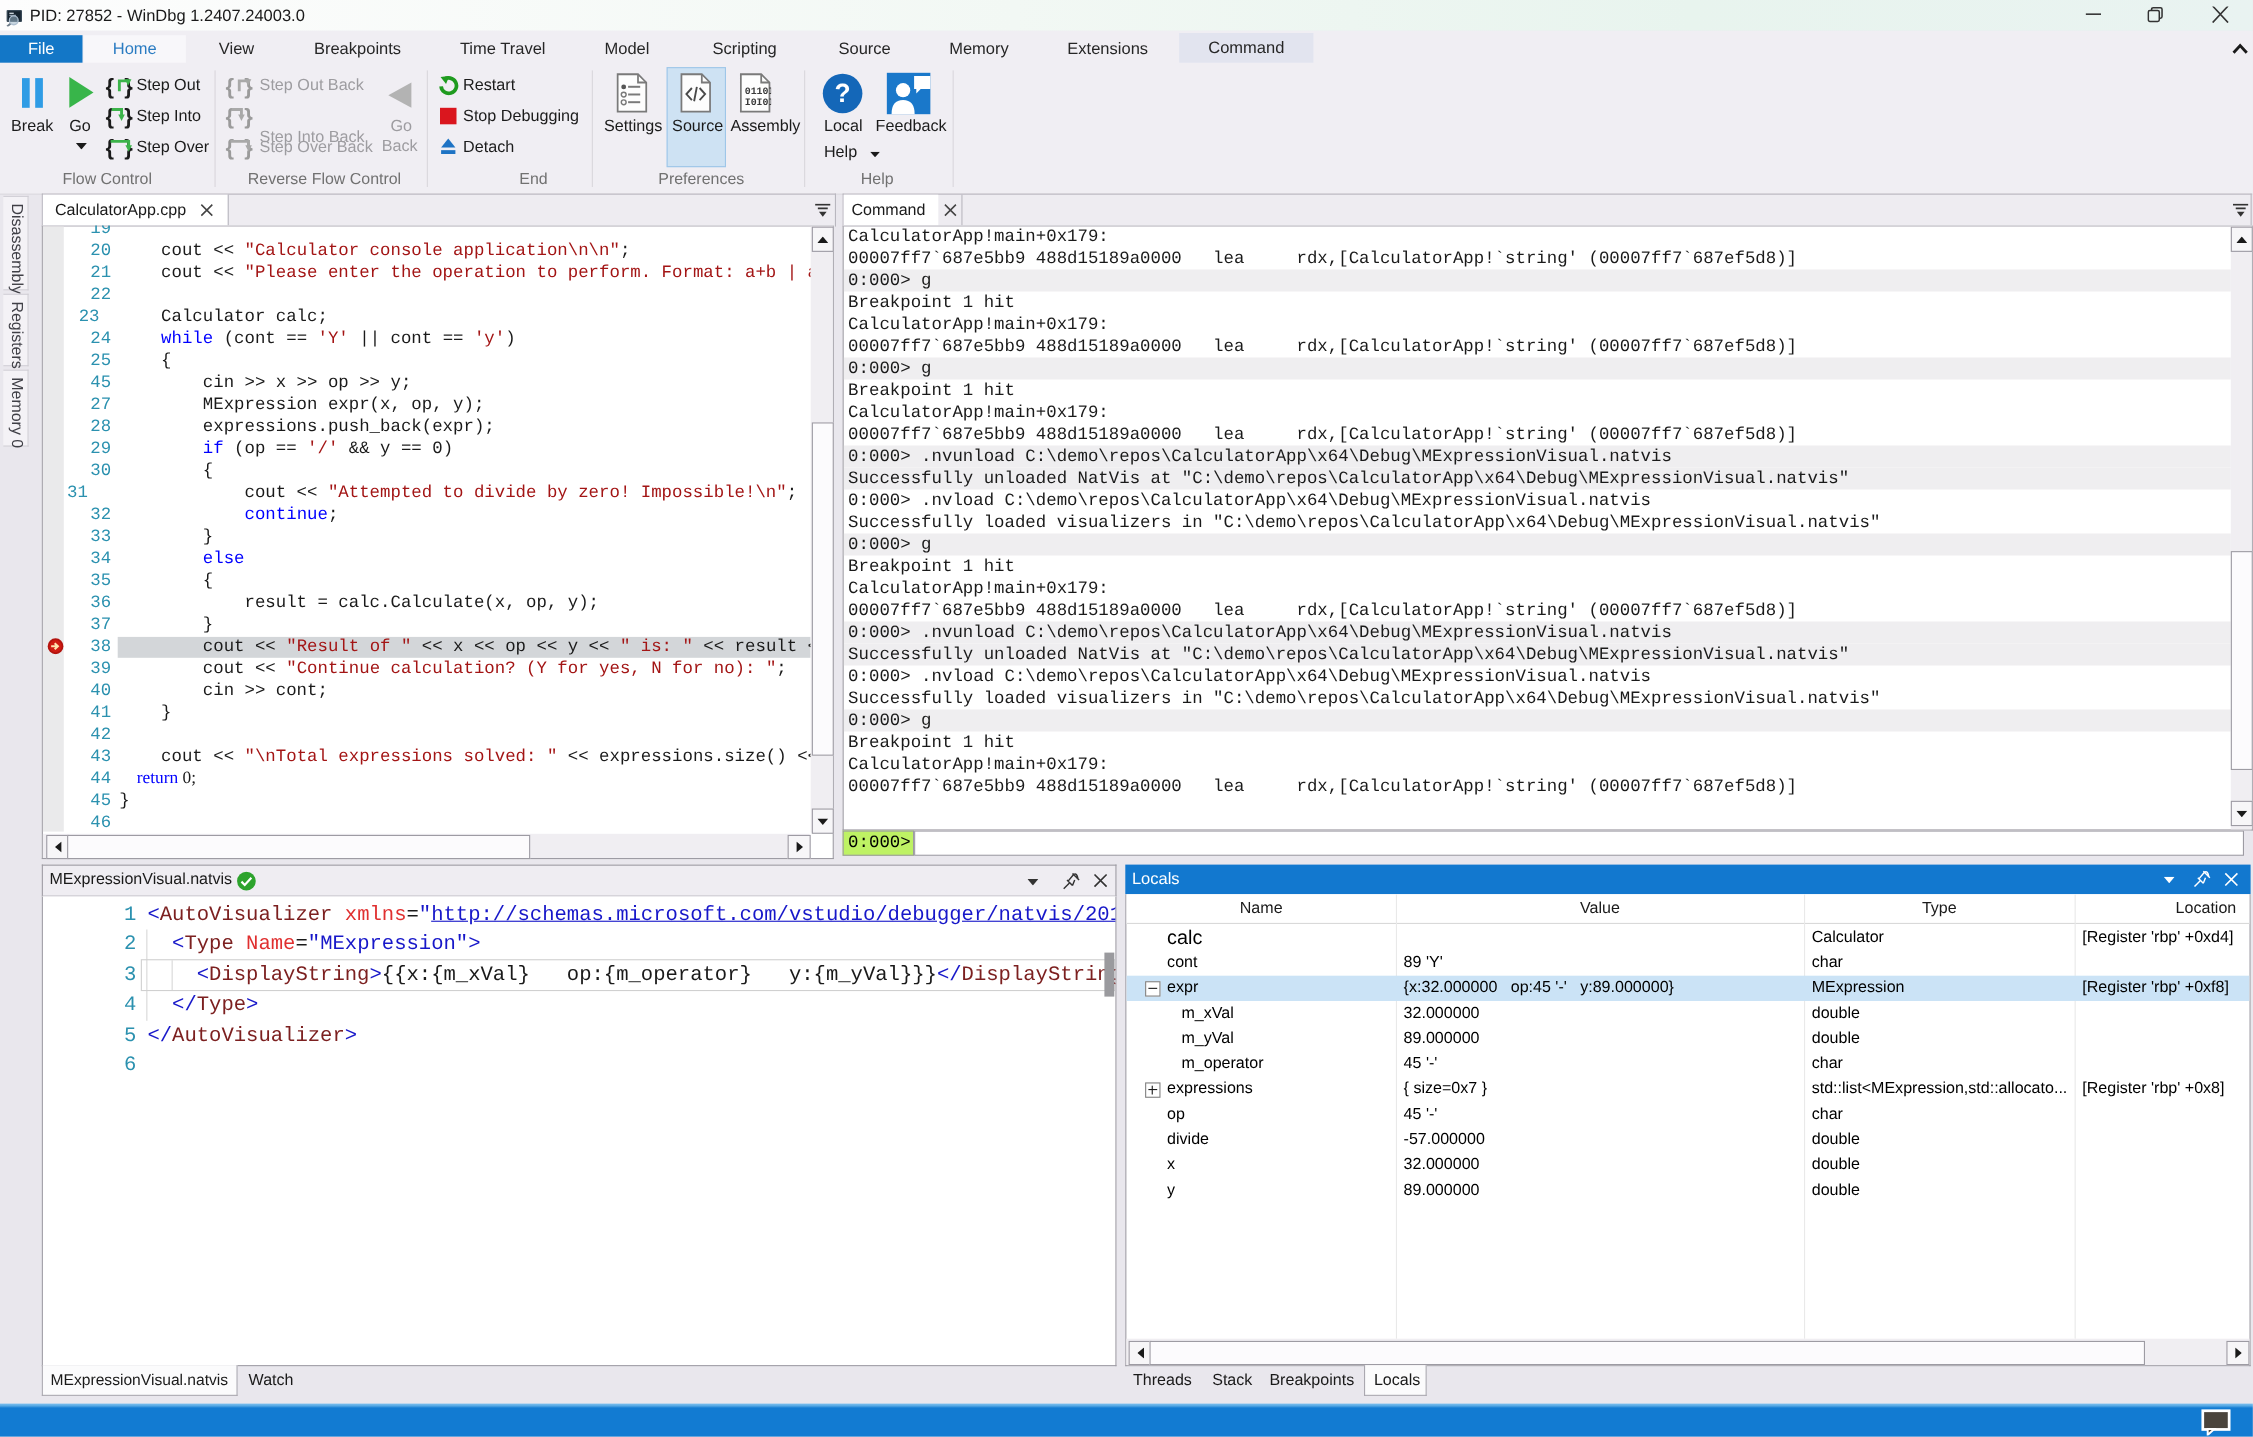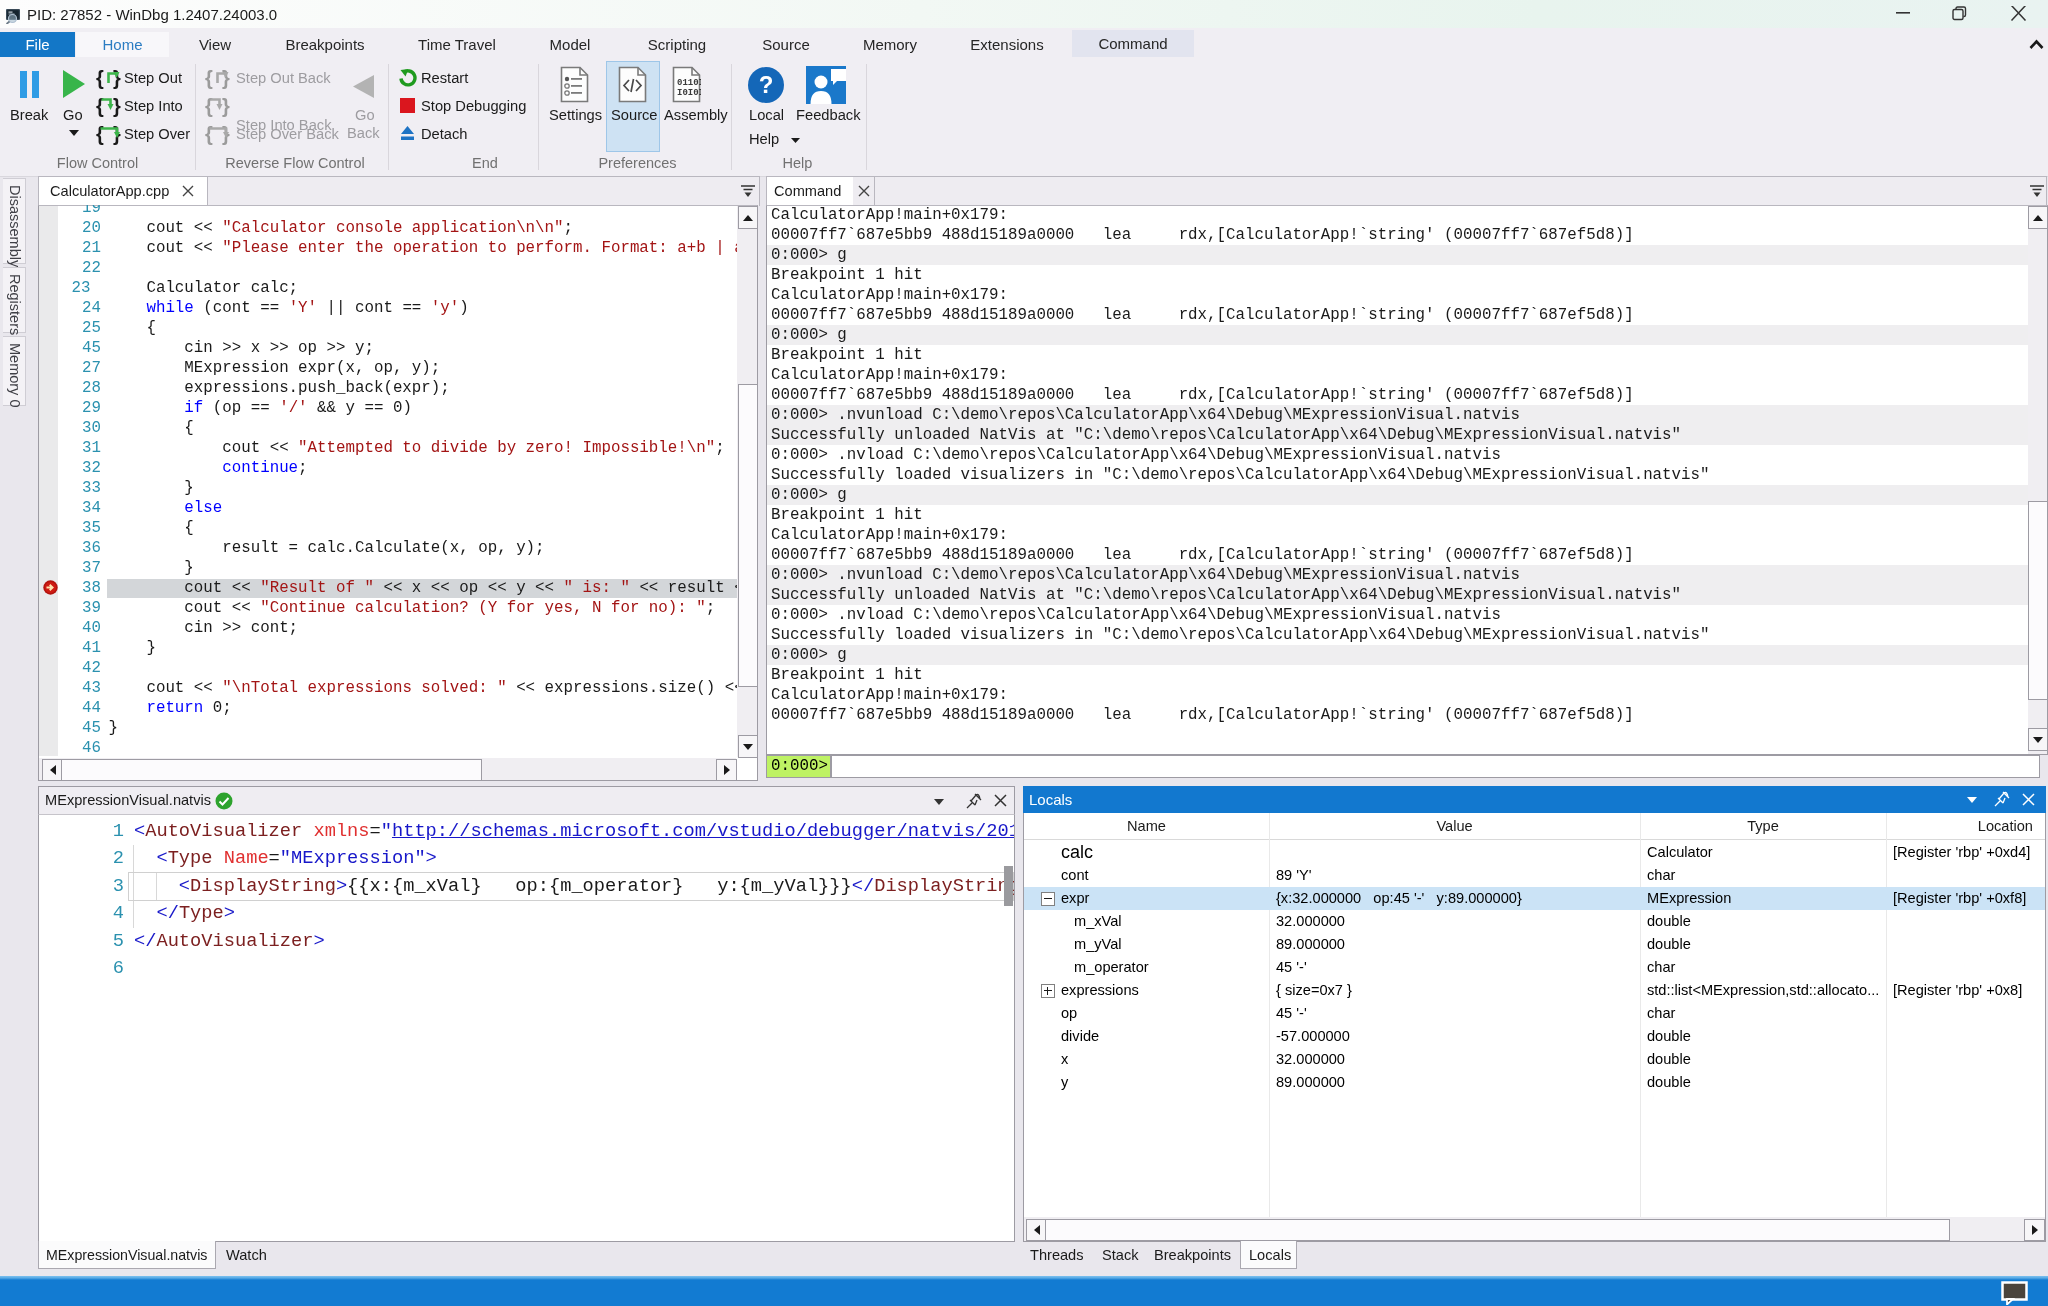--- a/index.html
+++ b/index.html
@@ -239,40 +239,40 @@
         <div class="codeline"><span class="abs ln" style="left:22px;top:33px;width:40px;text-align:right;">21</span><span class="abs" style="left:69.5px;top:33px;color:#1a1a1a;">    cout &lt;&lt; <span class="str">"Please enter the operation to perform. Format: a+b | a-b | a*b | a/b\n"</span>;</span></div>
         <div class="codeline"><span class="abs ln" style="left:22px;top:53px;width:40px;text-align:right;">22</span><span class="abs" style="left:69.5px;top:53px;color:#1a1a1a;"></span></div>
         <div class="codeline"><span class="abs ln" style="left:22px;top:73px;width:40px;text-align:center;">23</span><span class="abs" style="left:69.5px;top:73px;color:#1a1a1a;">    Calculator calc;</span></div>
         <div class="codeline"><span class="abs ln" style="left:22px;top:93px;width:40px;text-align:right;">24</span><span class="abs" style="left:69.5px;top:93px;color:#1a1a1a;">    <span class="kw">while</span> (cont == <span class="str">'Y'</span> || cont == <span class="str">'y'</span>)</span></div>
         <div class="codeline"><span class="abs ln" style="left:22px;top:113px;width:40px;text-align:right;">25</span><span class="abs" style="left:69.5px;top:113px;color:#1a1a1a;">    {</span></div>
         <div class="codeline"><span class="abs ln" style="left:22px;top:133px;width:40px;text-align:right;">45</span><span class="abs" style="left:69.5px;top:133px;color:#1a1a1a;">        cin &gt;&gt; x &gt;&gt; op &gt;&gt; y;</span></div>
         <div class="codeline"><span class="abs ln" style="left:22px;top:153px;width:40px;text-align:right;">27</span><span class="abs" style="left:69.5px;top:153px;color:#1a1a1a;">        MExpression expr(x, op, y);</span></div>
         <div class="codeline"><span class="abs ln" style="left:22px;top:173px;width:40px;text-align:right;">28</span><span class="abs" style="left:69.5px;top:173px;color:#1a1a1a;">        expressions.push_back(expr);</span></div>
         <div class="codeline"><span class="abs ln" style="left:22px;top:193px;width:40px;text-align:right;">29</span><span class="abs" style="left:69.5px;top:193px;color:#1a1a1a;">        <span class="kw">if</span> (op == <span class="str">'/'</span> &amp;&amp; y == 0)</span></div>
         <div class="codeline"><span class="abs ln" style="left:22px;top:213px;width:40px;text-align:right;">30</span><span class="abs" style="left:69.5px;top:213px;color:#1a1a1a;">        {</span></div>
-        <div class="codeline"><span class="abs ln" style="left:22px;top:233px;width:40px;text-align:right;">31</span><span class="abs" style="left:69.5px;top:233px;color:#1a1a1a;">            cout &lt;&lt; <span class="str">"Attempted to divide by zero! Impossible!\n"</span>;</span></div>
+        <div class="codeline"><span class="abs ln" style="left:22px;top:233px;width:40px;">31</span><span class="abs" style="left:69.5px;top:233px;color:#1a1a1a;">            cout &lt;&lt; <span class="str">"Attempted to divide by zero! Impossible!\n"</span>;</span></div>
         <div class="codeline"><span class="abs ln" style="left:22px;top:253px;width:40px;text-align:right;">32</span><span class="abs" style="left:69.5px;top:253px;color:#1a1a1a;">            <span class="kw">continue</span>;</span></div>
         <div class="codeline"><span class="abs ln" style="left:22px;top:273px;width:40px;text-align:right;">33</span><span class="abs" style="left:69.5px;top:273px;color:#1a1a1a;">        }</span></div>
         <div class="codeline"><span class="abs ln" style="left:22px;top:293px;width:40px;text-align:right;">34</span><span class="abs" style="left:69.5px;top:293px;color:#1a1a1a;">        <span class="kw">else</span></span></div>
         <div class="codeline"><span class="abs ln" style="left:22px;top:313px;width:40px;text-align:right;">35</span><span class="abs" style="left:69.5px;top:313px;color:#1a1a1a;">        {</span></div>
         <div class="codeline"><span class="abs ln" style="left:22px;top:333px;width:40px;text-align:right;">36</span><span class="abs" style="left:69.5px;top:333px;color:#1a1a1a;">            result = calc.Calculate(x, op, y);</span></div>
         <div class="codeline"><span class="abs ln" style="left:22px;top:353px;width:40px;text-align:right;">37</span><span class="abs" style="left:69.5px;top:353px;color:#1a1a1a;">        }</span></div>
         <div class="abs" style="left:68px;top:374px;width:630px;height:18.5px;background:#d3d6d9;"></div>
         <svg class="abs" style="left:4px;top:375px;" width="15" height="15" viewBox="0 0 15 15">
           <circle cx="7.5" cy="7.5" r="7.2" fill="#b3140e"></circle>
           <circle cx="7.5" cy="7.5" r="5.6" fill="#cf1b13"></circle>
           <path d="M3.5 7.5 L9 7.5 M6.7 4.8 L9.6 7.5 L6.7 10.2" stroke="#ffe3b0" stroke-width="1.9" fill="none"></path>
         </svg>
         <div class="codeline"><span class="abs ln" style="left:22px;top:373px;width:40px;text-align:right;">38</span><span class="abs" style="left:69.5px;top:373px;color:#1a1a1a;">        cout &lt;&lt; <span class="str">"Result of "</span> &lt;&lt; x &lt;&lt; op &lt;&lt; y &lt;&lt; <span class="str">" is: "</span> &lt;&lt; result &lt;&lt; ;</span></div>
         <div class="codeline"><span class="abs ln" style="left:22px;top:393px;width:40px;text-align:right;">39</span><span class="abs" style="left:69.5px;top:393px;color:#1a1a1a;">        cout &lt;&lt; <span class="str">"Continue calculation? (Y for yes, N for no): "</span>;</span></div>
         <div class="codeline"><span class="abs ln" style="left:22px;top:413px;width:40px;text-align:right;">40</span><span class="abs" style="left:69.5px;top:413px;color:#1a1a1a;">        cin &gt;&gt; cont;</span></div>
         <div class="codeline"><span class="abs ln" style="left:22px;top:433px;width:40px;text-align:right;">41</span><span class="abs" style="left:69.5px;top:433px;color:#1a1a1a;">    }</span></div>
         <div class="codeline"><span class="abs ln" style="left:22px;top:453px;width:40px;text-align:right;">42</span><span class="abs" style="left:69.5px;top:453px;color:#1a1a1a;"></span></div>
         <div class="codeline"><span class="abs ln" style="left:22px;top:473px;width:40px;text-align:right;">43</span><span class="abs" style="left:69.5px;top:473px;color:#1a1a1a;">    cout &lt;&lt; <span class="str">"\nTotal expressions solved: "</span> &lt;&lt; expressions.size() &lt;&lt; ;</span></div>
-        <div class="codeline"><span class="abs ln" style="left:22px;top:493px;width:40px;text-align:right;">44</span><span class="abs" style="left:69.5px;top:493px;color:#1a1a1a;">    <span class="kw">return</span> 0;</span></div>
+        <div class="codeline"><span class="abs ln" style="left:22px;top:493px;width:40px;text-align:right;">44</span><span class="abs" style="left:69.5px;top:493px;color:#1a1a1a;font-family:Liberation Serif, serif;">    <span class="kw">return</span> 0;</span></div>
         <div class="codeline"><span class="abs ln" style="left:22px;top:513px;width:40px;text-align:right;">45</span><span class="abs" style="left:69.5px;top:513px;color:#1a1a1a;">}</span></div>
         <div class="codeline"><span class="abs ln" style="left:22px;top:533px;width:40px;text-align:right;">46</span><span class="abs" style="left:69.5px;top:533px;color:#1a1a1a;"></span></div>
       </div>
   </div>
 
   <div class="abs" style="left:699px;top:30px;width:20px;height:551px;background:#f0eef2;"></div>
   <div class="sb-ar" style="left:700px;top:30px;width:18px;height:21px;">
       <svg width="10" height="6" viewBox="0 0 10 6">
         <path d="M0 6 L10 6 L5 0 Z" fill="#1a1a1a"></path>
       </svg>

